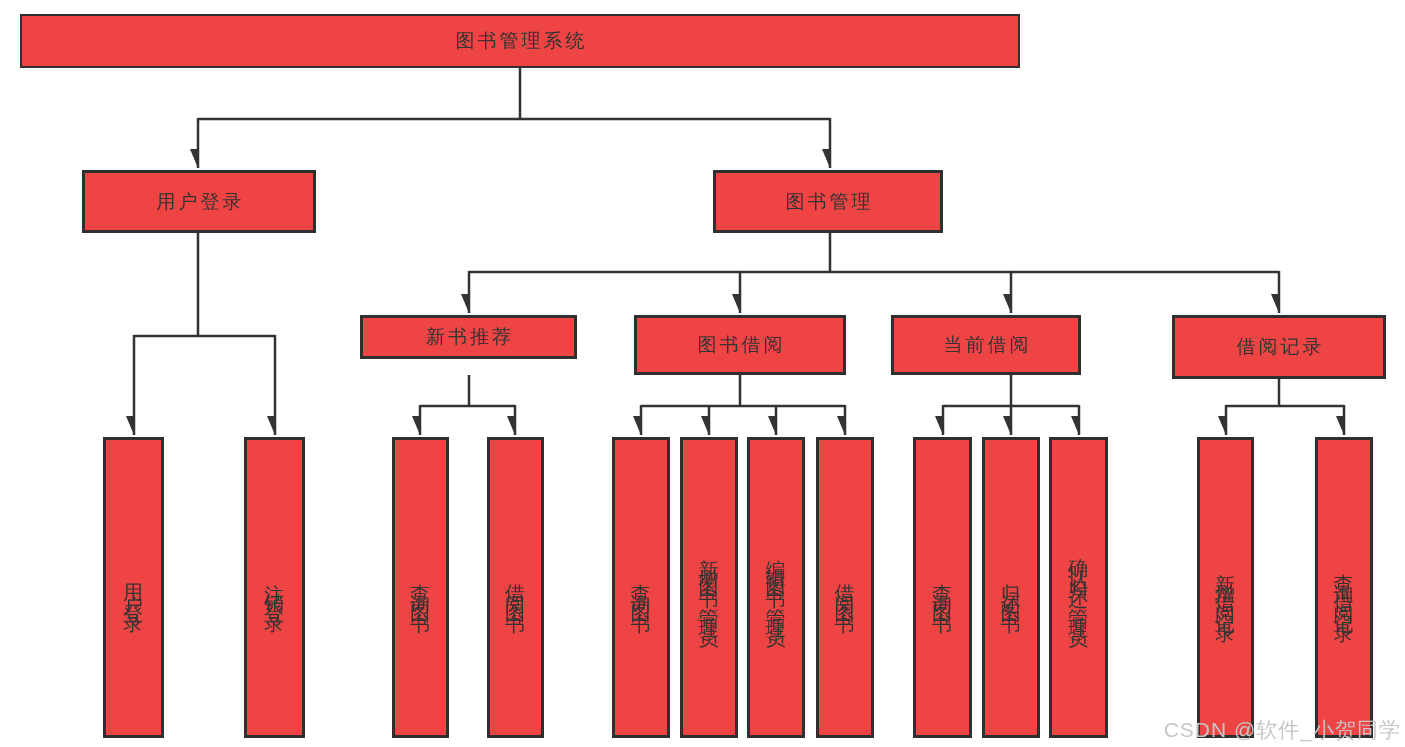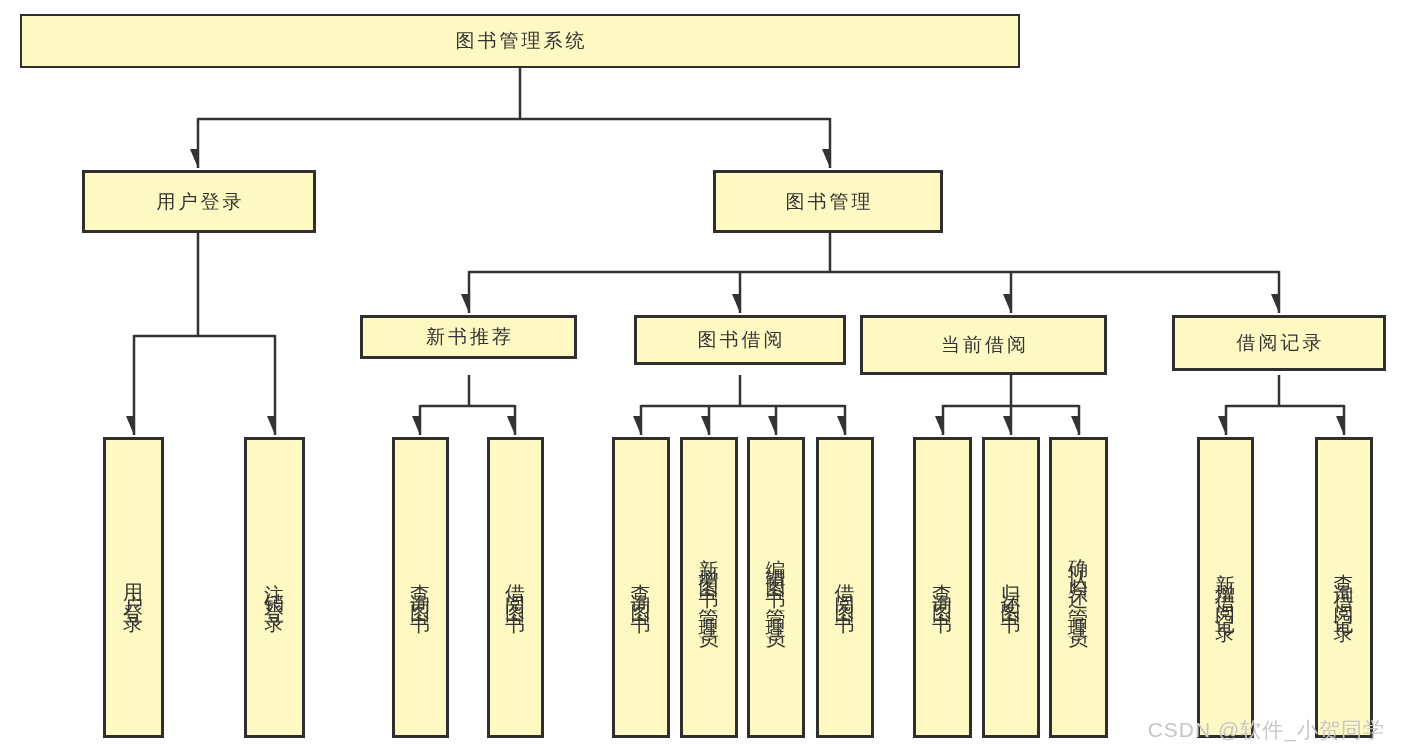--- a/index.html
+++ b/index.html
@@ -1,34 +1,34 @@
 <!DOCTYPE html>
 <html><head>
 <meta charset="utf-8">
 <style>
   html,body{margin:0;padding:0;background:#ffffff;}
   body{font-family:"Liberation Sans","DejaVu Sans",sans-serif;color:#333333;}
   .canvas{position:relative;width:1405px;height:747px;background:#ffffff;overflow:hidden;}
   .connector-layer{position:absolute;left:0;top:0;width:1405px;height:747px;}
-  .node{position:absolute;box-sizing:border-box;background:#fef9c3;border:3px solid #2f2f2f;
+  .node{position:absolute;box-sizing:border-box;background:#ef4444;border:3px solid #2f2f2f;
         display:flex;align-items:center;justify-content:center;}
   .node-root{left:20px;top:14px;width:1000px;height:54px;border-width:2px;}
   .hlabel{font-size:19px;letter-spacing:3px;text-indent:3px;color:#333333;white-space:nowrap;}
   .vlabel{writing-mode:vertical-rl;font-size:20px;letter-spacing:10px;color:#333333;line-height:1;}
   .leaf{top:437px;height:301px;}
-  .watermark{position:absolute;right:20px;bottom:3px;font-size:21px;color:#c6c6c6;
+  .watermark{position:absolute;right:4px;bottom:3px;font-size:21px;color:#c6c6c6;
              letter-spacing:1px;white-space:nowrap;margin-left:36px;}
   
   .n-user{left:82px;top:170px;width:234px;height:63px;}
   .n-mgmt{left:713px;top:170px;width:230px;height:63px;}
   
   .n-new{left:360px;top:315px;width:217px;height:44px;}
-  .n-borrow{left:634px;top:315px;width:212px;height:50px;}
-  .n-current{left:860px;top:315px;width:247px;height:60px;text-align:center;}
-  .n-records{left:1172px;top:315px;width:214px;height:56px;justify-content:center;}
+  .n-borrow{left:634px;top:315px;width:212px;height:60px;}
+  .n-current{left:891px;top:315px;width:190px;height:60px;text-align:center;}
+  .n-records{left:1172px;top:315px;width:214px;height:64px;justify-content:center;}
   
   .l1{left:103px;width:61px;}  .l2{left:244px;width:61px;}
   .l3{left:392px;width:57px;}  .l4{left:487px;width:57px;}
   .l5{left:612px;width:58px;}  .l6{left:680px;width:58px;}
   .l7{left:747px;width:58px;}  .l8{left:816px;width:58px;}
   .l9{left:913px;width:59px;}  .l10{left:982px;width:58px;}
   .l11{left:1049px;width:59px;} .l12{left:1197px;width:57px;}
   .l13{left:1315px;width:58px;}
 </style>
 </head>

